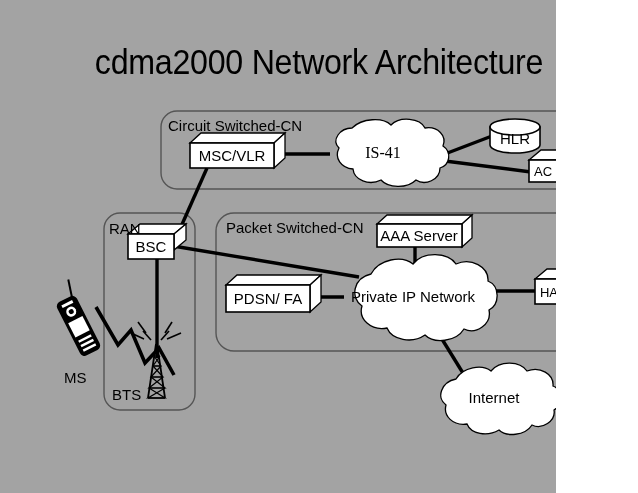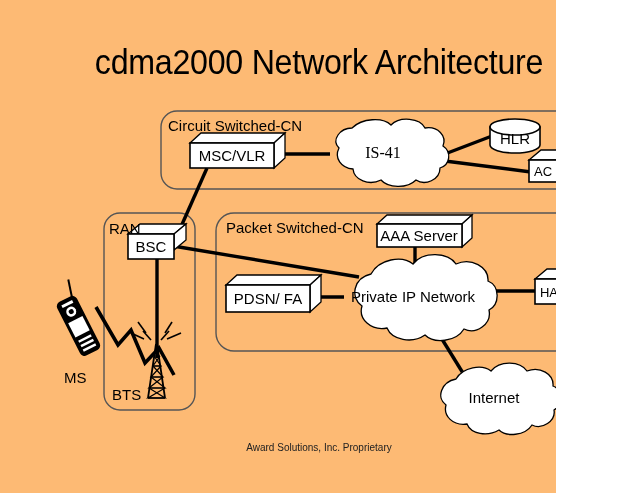--- a/index.html
+++ b/index.html
@@ -4,21 +4,21 @@
 <style>
   html, body {
     margin: 0;
     padding: 0;
     background: #ffffff;
   }
   #page {
     position: relative;
     width: 556px;
     height: 493px;
-    background: #fdba74;
+    background: #a3a3a3;
     overflow: hidden;
     font-family: "Liberation Sans", sans-serif;
   }
   #slide-title {
     position: absolute;
     left: 0;
     top: 42px;
     width: 638px;
     text-align: center;
     font-family: "Liberation Sans", sans-serif;
@@ -273,15 +273,14 @@
     <text class="lbl" x="109" y="234" font-size="15">RAN</text>
 
     <text class="lbl" x="226" y="233" font-size="15">Packet Switched-CN</text>
 
     <text class="lbl" x="64" y="383" font-size="15">MS</text>
 
     <text class="lbl" x="112" y="400" font-size="15">BTS</text>
 
   </svg>
 
-  <div id="footer-note">Award Solutions, Inc. Proprietary</div>
 
 </div>
 
 </body></html>

